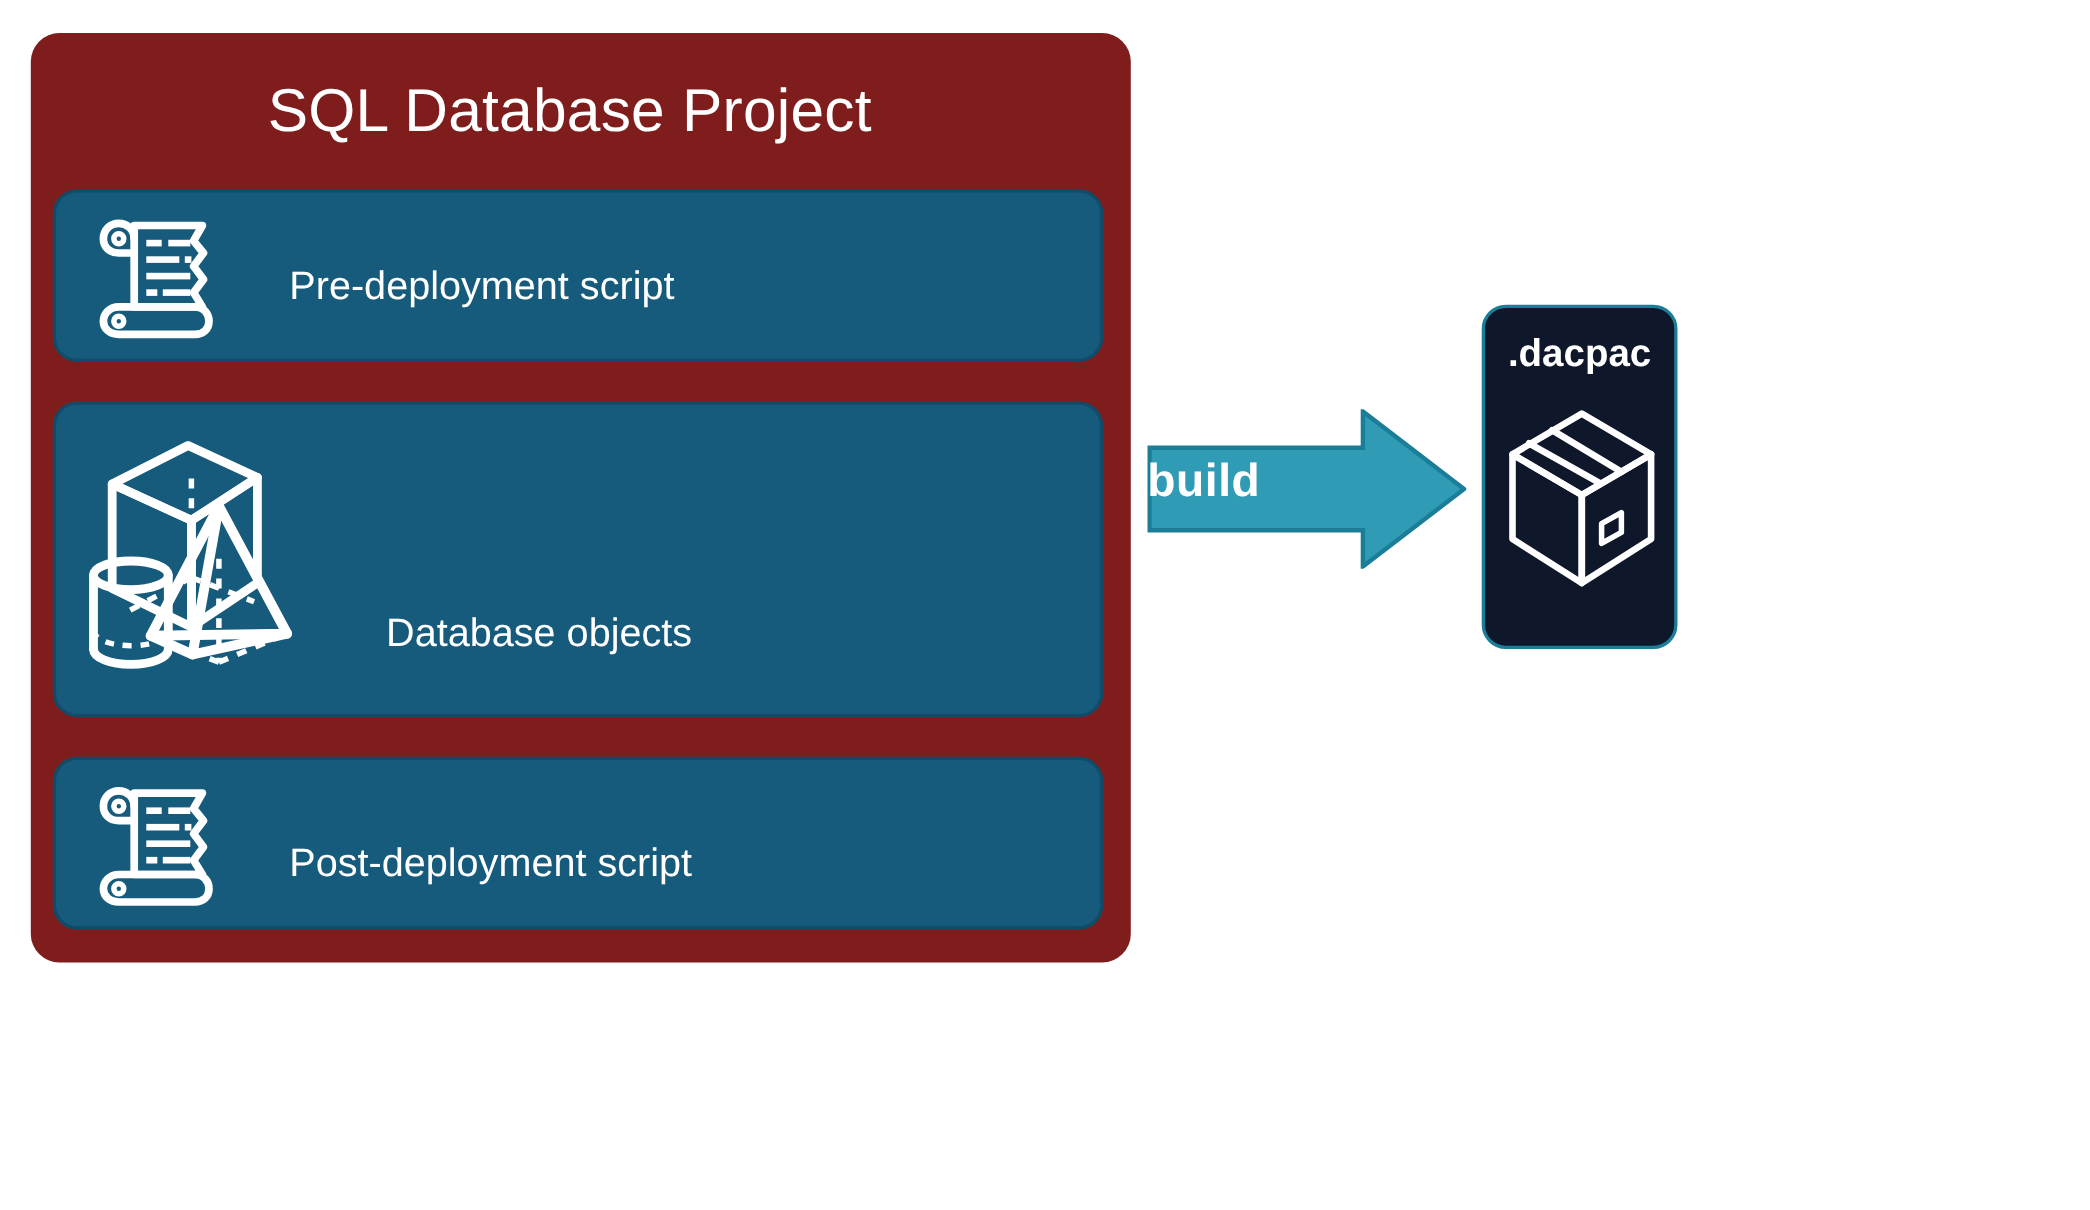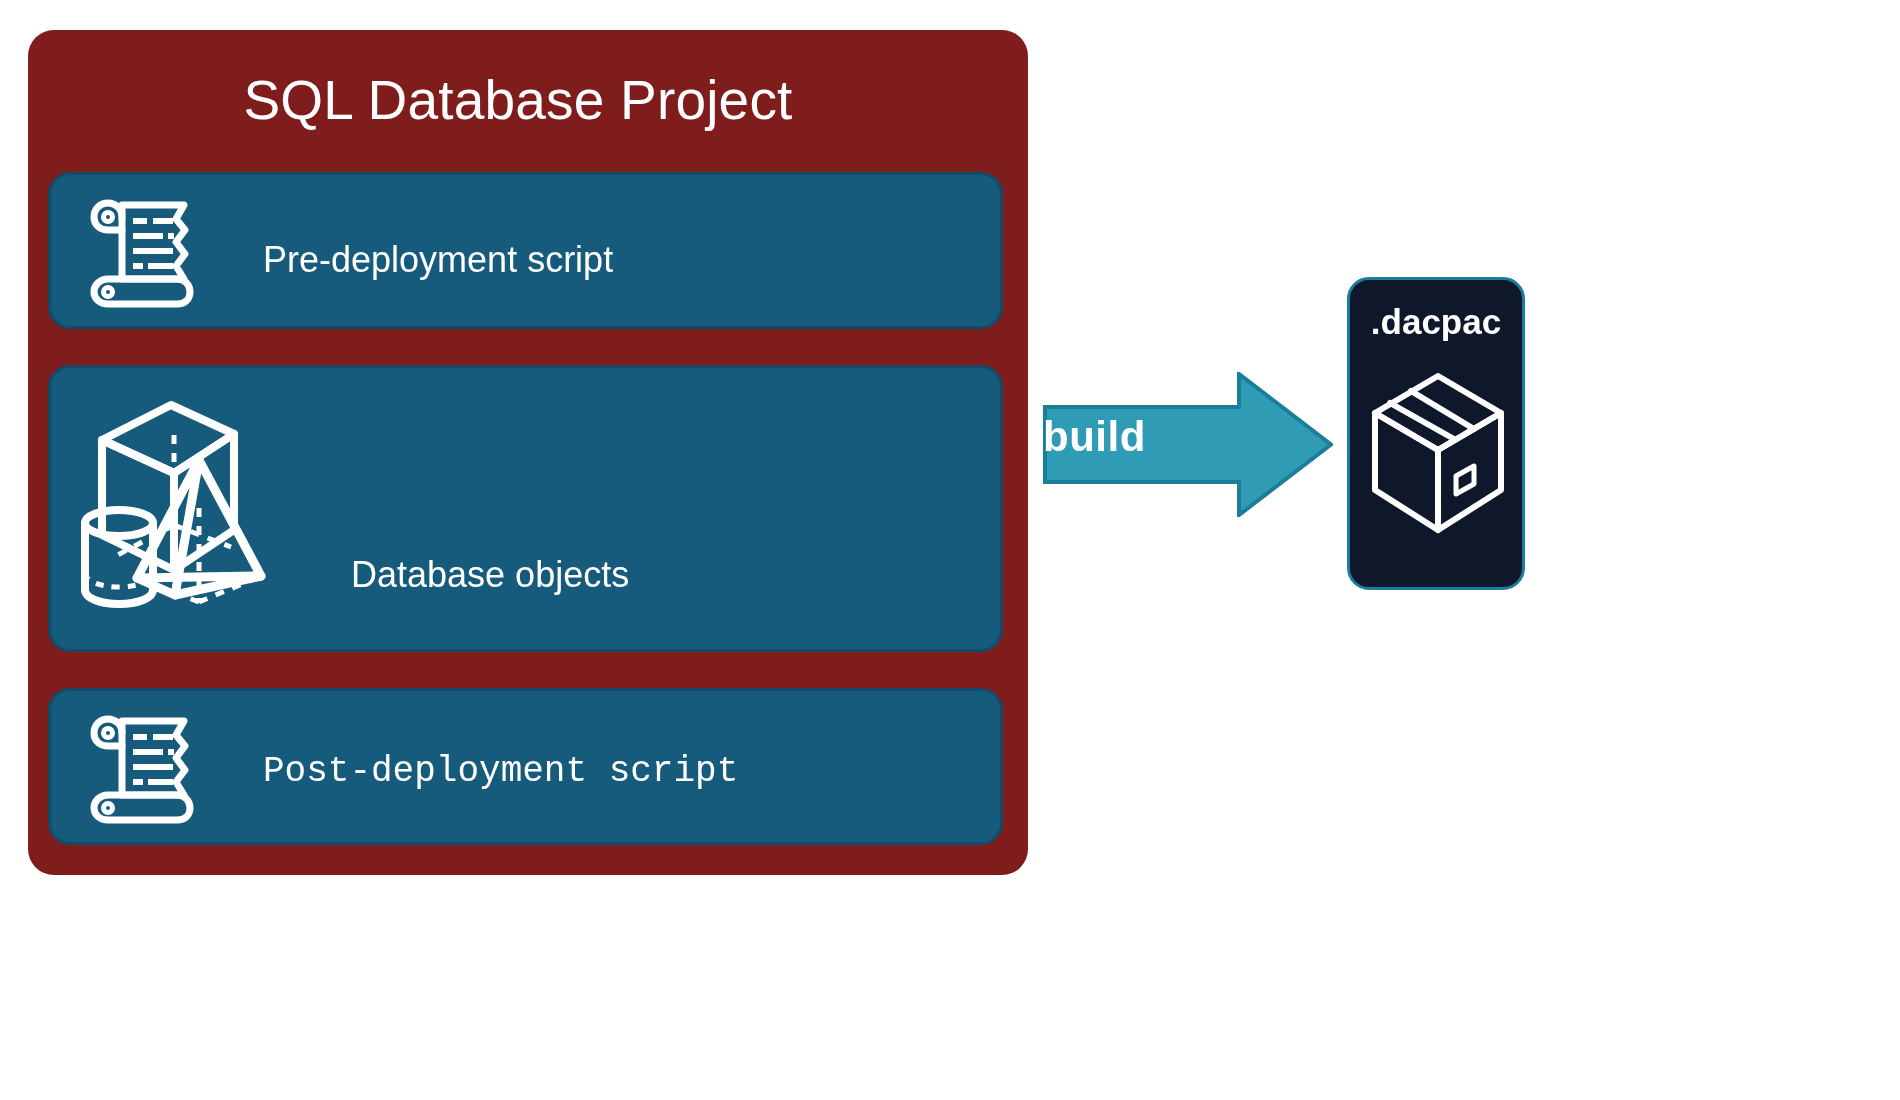--- a/index.html
+++ b/index.html
@@ -73,21 +73,21 @@
     font-weight: 400;
     line-height: 1.32;
     white-space: pre;
   }
 
   .icon-scroll-pre  { left: 38px; top: 24px; }
   .icon-scroll-post { left: 38px; top: 24px; }
   .icon-shapes      { left: 20px; top: 22px; }
 
   .label-pre  { left: 212px; top: 49px; margin-top: 12px; }
-  .label-post { left: 212px; top: 57px; font-family: Liberation Mono, monospace; }
+  .label-post { left: 212px; top: 69px; }
   .label-obj  { left: 300px; top: 88px; }
 
   
   .build-arrow {
     position: absolute;
     left: 1043px;
     top: 372px;
     width: 290px;
     height: 145px;
   }

